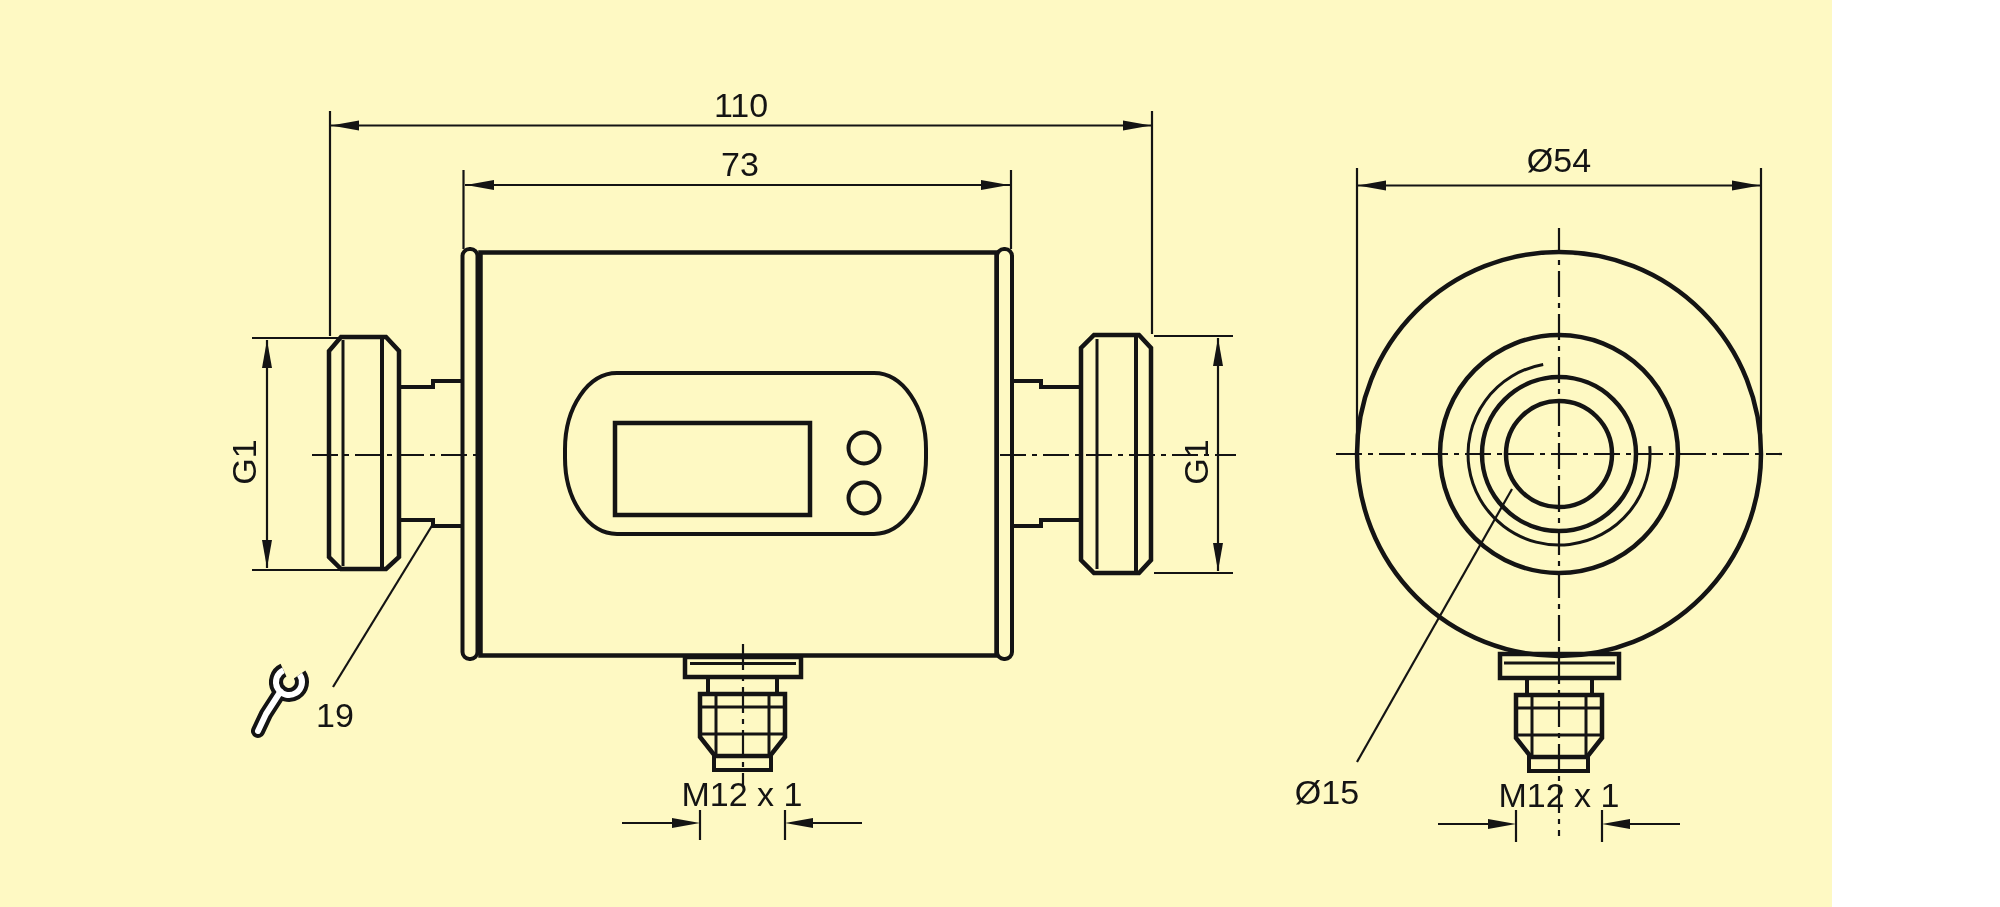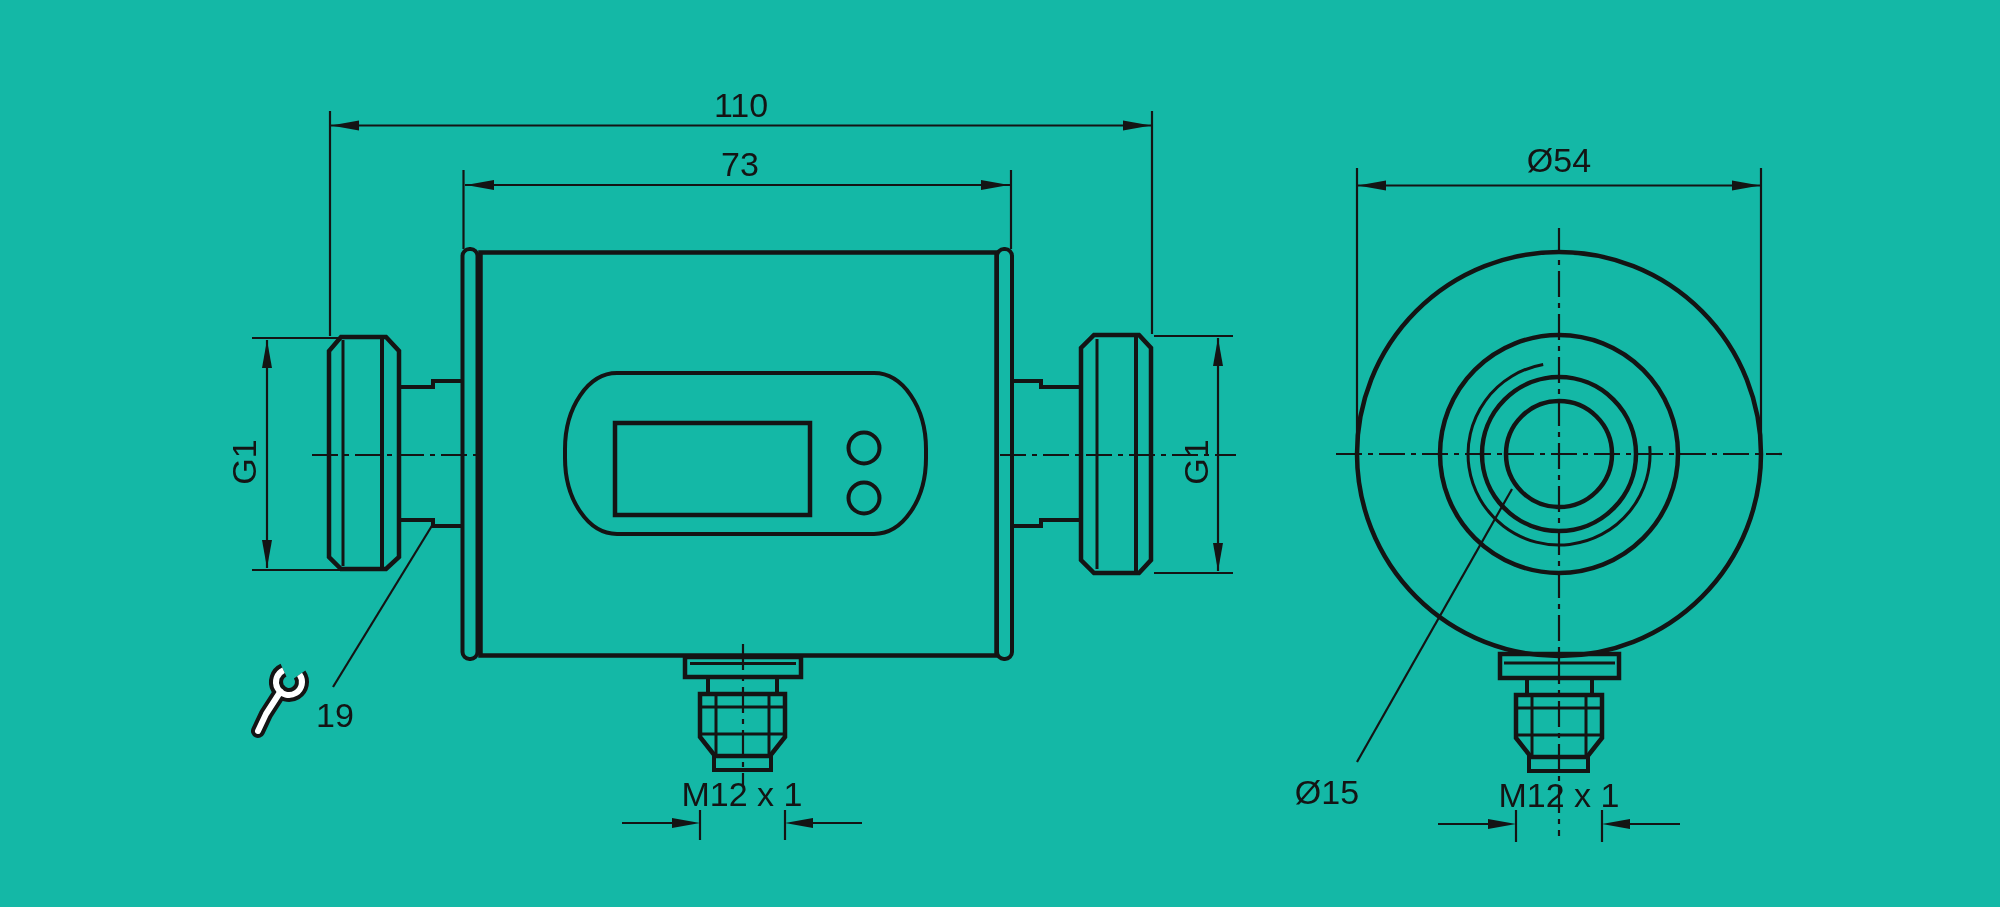--- a/index.html
+++ b/index.html
@@ -1,16 +1,16 @@
 <!DOCTYPE html>
 <html><head>
 <meta charset="utf-8">
 <style>
   html,body{margin:0;padding:0;background:#ffffff;}
-  .stage{position:relative;width:2000px;height:907px;background:#14b8a6;overflow:hidden;}
+  .stage{position:relative;width:1832px;height:907px;background:#fef9c3;overflow:hidden;}
   svg{display:block;}
   .lbl{font-family:"Liberation Sans", sans-serif;font-size:34px;fill:#141414;}
   .outline{stroke:#141414;fill:none;stroke-width:4.5;}
   .outline2{stroke:#141414;fill:none;stroke-width:4;}
   .thin{stroke:#141414;fill:none;stroke-width:3;}
   .dim{stroke:#141414;fill:none;stroke-width:2.2;}
   .cl{stroke:#141414;fill:none;stroke-width:2.2;stroke-dasharray:26 6 5 6;}
   .arr{fill:#141414;stroke:none;}
 </style>
 </head>

